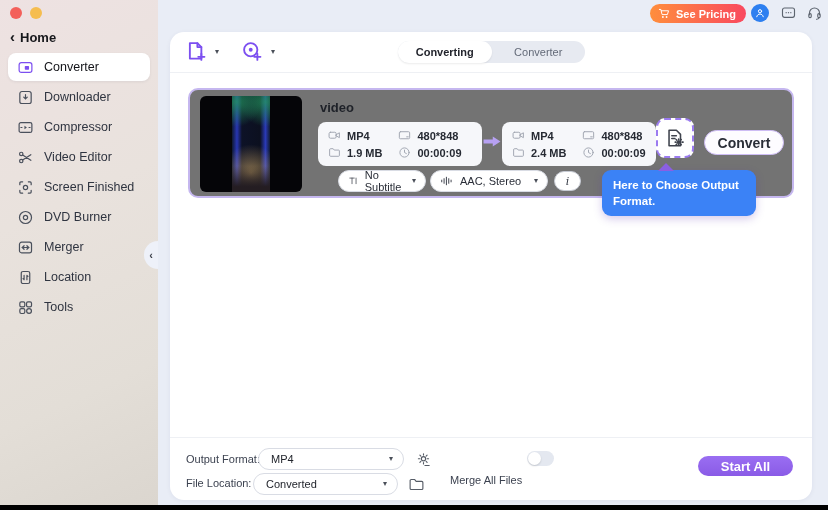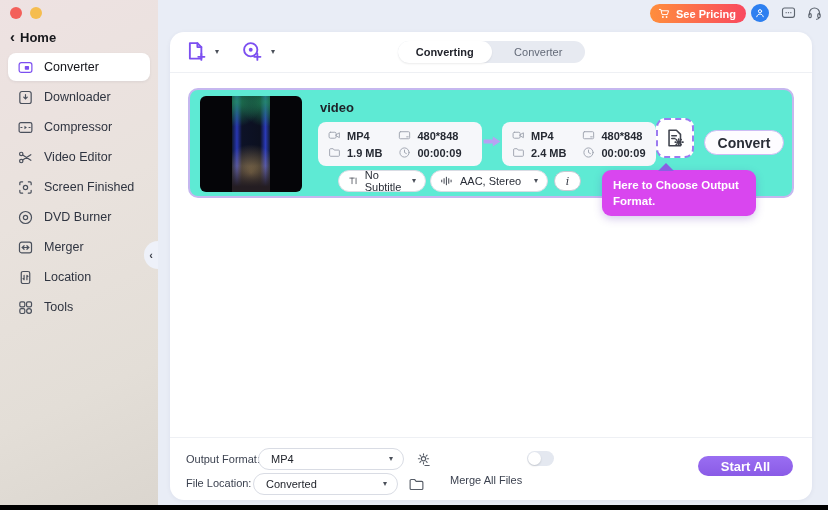--- a/index.html
+++ b/index.html
@@ -67,21 +67,21 @@
     border-radius:11px; display:flex; align-items:flex-start; }
   .seg { flex:1; height:22px; display:flex; align-items:center; justify-content:center;
     font-size:11px; color:#636a78; border-radius:11px; }
   .seg.active { background:#fff; color:#23252d; font-weight:700; box-shadow:0 1px 2px rgba(0,0,0,.08); }
   .high-speed { position:absolute; left:484px; top:10px; height:20px; padding:0 10px; background:#fcecdf;
     border-radius:12px; display:flex; align-items:center; gap:5px; font-size:11px; font-weight:700; color:#f4581f; }
   .high-speed svg { width:12px; height:14px; }
   .tool-divider { position:absolute; left:0; top:40px; width:100%; height:1px; background:#eef0f4; }
 
   
-  .card { position:absolute; left:18px; top:56px; width:606px; height:110px; background:#5eead4;
+  .card { position:absolute; left:18px; top:56px; width:606px; height:110px; background:#737373;
     border:2px solid #c5b7ef; border-radius:10px; }
   .thumb { position:absolute; left:10px; top:6px; width:102px; height:96px; border-radius:6px; background:#050508; overflow:hidden; }
   .thumb .strip { position:absolute; left:32px; top:0; width:38px; height:96px;
     background:
       radial-gradient(circle at 50% 80%, rgba(235,190,110,.55), transparent 36%),
       radial-gradient(circle at 12% 6%, rgba(35,150,95,.8), transparent 26%),
       radial-gradient(circle at 88% 6%, rgba(35,150,95,.8), transparent 26%),
       linear-gradient(90deg,#0e1830 0%,#2837b4 13%,#0d1227 26%,#0c101f 74%,#2a3ab8 88%,#101a30 100%);
   }
   .thumb .strip::after { content:""; position:absolute; left:0; bottom:0; width:100%; height:26px;
@@ -111,21 +111,21 @@
   .pill .mico2 svg { width:100%; height:100%; }
   .pill .mico2 svg * { fill:none; stroke:currentColor; stroke-width:1.7; stroke-linecap:round; }
   .pill .chev { margin-left:auto; }
   .sub-pill { left:148px; width:88px; }
   .aud-pill { left:240px; width:118px; }
   .info-oval { position:absolute; left:364px; top:81px; width:27px; height:20px; border:1px solid #c6cad3;
     border-radius:10px; display:flex; align-items:center; justify-content:center;
     font-family:"DejaVu Serif", serif; font-style:italic; font-size:11px; color:#3a3f49; background:#fff; }
 
   
-  .tooltip { position:absolute; left:432px; top:138px; width:154px; background:#d946ef; border-radius:9px;
+  .tooltip { position:absolute; left:432px; top:138px; width:154px; background:#3b82f6; border-radius:9px;
     padding:7px 11px; font-size:11.5px; font-weight:700; color:#fff; line-height:1.4; z-index:10;
     box-shadow:0 3px 8px rgba(90,50,180,.25); }
   .tooltip::before { content:""; position:absolute; left:56px; top:-7px; width:0; height:0;
     border-left:8px solid transparent; border-right:8px solid transparent; border-bottom:8px solid #8a5fe3; }
 
   
   .foot-divider { position:absolute; left:0; top:405px; width:100%; height:1px; background:#eef0f4; }
   .flabel { position:absolute; font-size:11px; color:#3c4250; }
   .fo-label { left:16px; top:421px; }
   .fl-label { left:16px; top:445px; }

